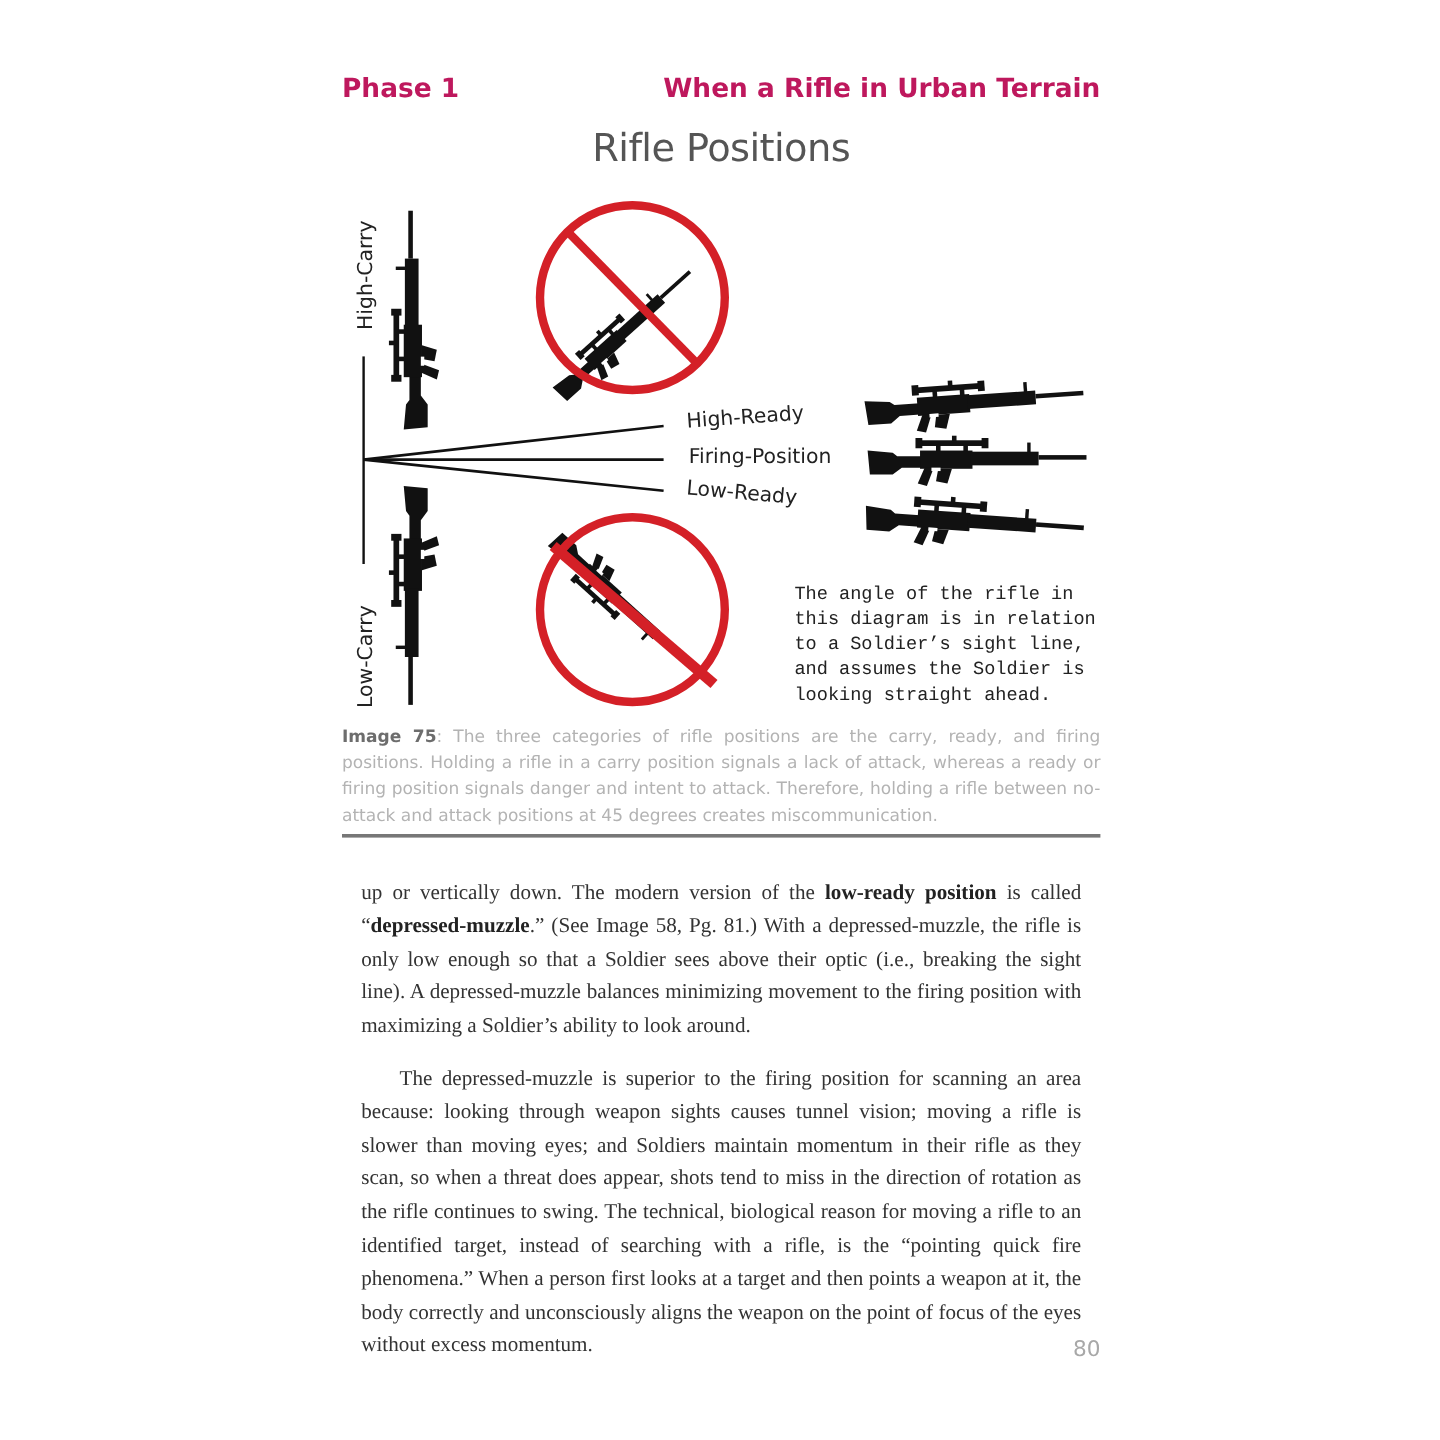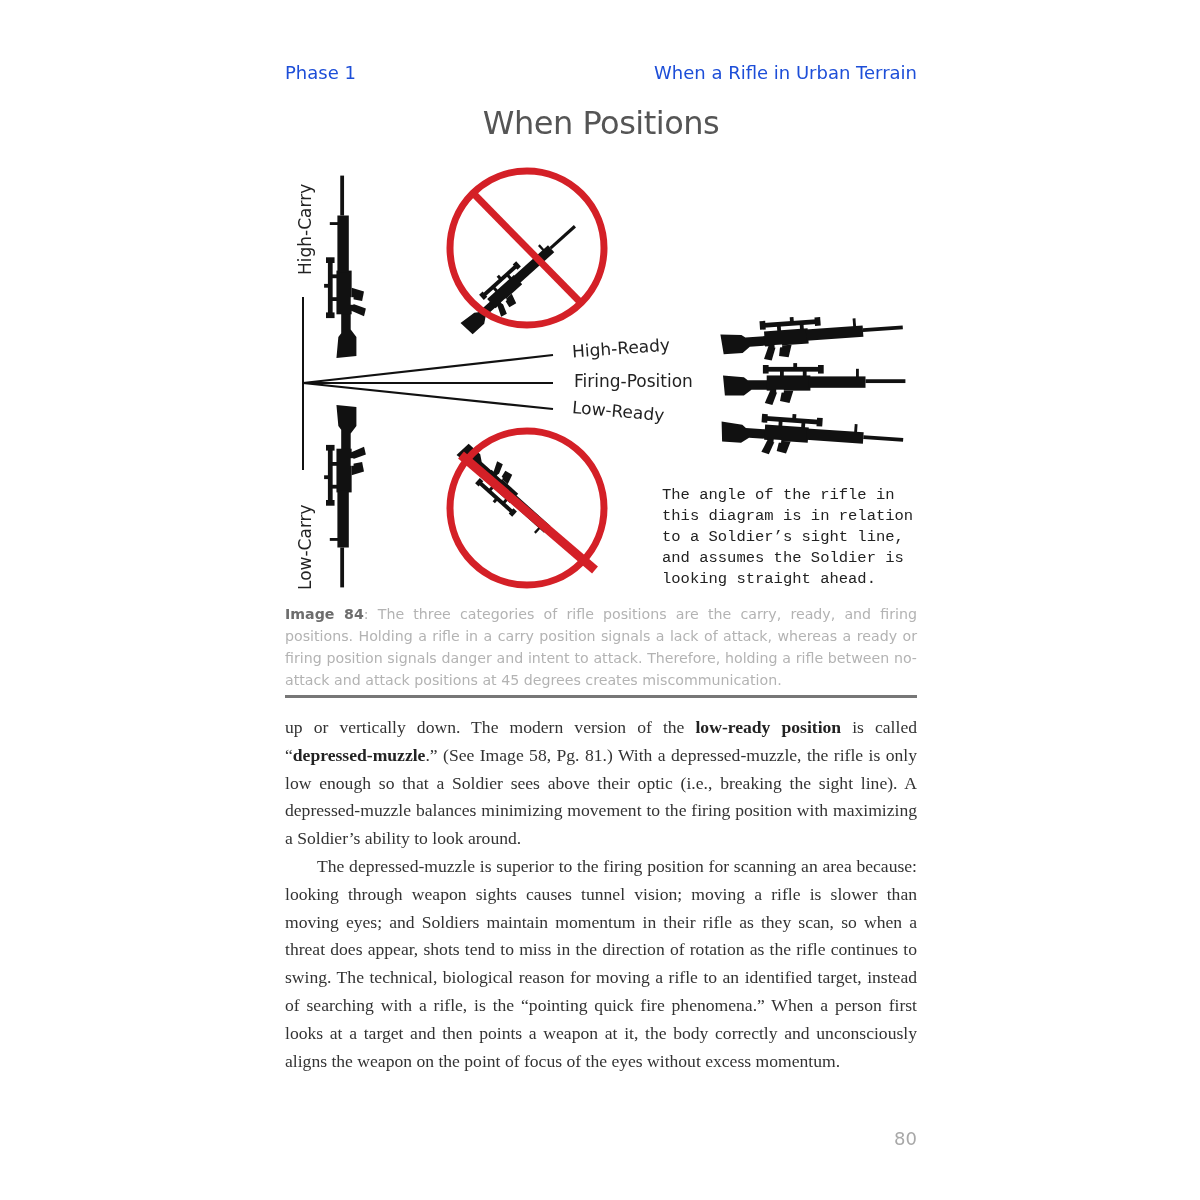--- a/index.html
+++ b/index.html
@@ -1,22 +1,22 @@
 <!DOCTYPE html>
 <html><head>
 <meta charset="utf-8">
 <style>
   html, body { margin: 0; padding: 0; background: #ffffff; }
   body { width: 1200px; height: 1200px; position: relative; overflow: hidden; }
   .page { position: absolute; left: 0; top: 0; width: 1200px; height: 1200px; background: #fff; }
 
   .running-head {
     position: absolute; top: 62px; left: 285px; width: 632px; height: 28px;
-    font-family: "DejaVu Sans", sans-serif; font-size: 18px; color: #1d4ed8;
-    font-weight: 400;
+    font-family: "DejaVu Sans", sans-serif; font-size: 22px; color: #be185d;
+    font-weight: 700;
   }
   .running-head .left { position: absolute; left: 0; top: 0; }
   .running-head .right { position: absolute; right: 0; top: 0; }
 
   .fig-title {
     position: absolute; top: 104px; left: 285px; width: 632px; text-align: center;
     font-family: "DejaVu Sans", sans-serif; font-size: 32px; color: #555;
     letter-spacing: -0.5px;
   }
 
@@ -42,40 +42,40 @@
   .caption .cap-label { color: #6d6d6d; font-weight: bold; }
   .caption-rule {
     position: absolute; left: 285px; top: 695px; width: 632px; height: 3px; background: #777;
   }
 
   .body-text {
     position: absolute; left: 285px; top: 714px; width: 632px;
     font-family: "Liberation Serif", serif; font-size: 17.6px; line-height: 27.8px;
     color: #333; text-align: justify;
   }
-  .body-text p { margin: 0; }
+  .body-text p { margin: 16px; }
   .body-text p.indent { text-indent: 32px; }
   .body-text b { color: #222; }
 
   .page-number {
     position: absolute; right: 283px; top: 1114px;
-    font-family: "DejaVu Sans", sans-serif; font-size: 18px; color: #a8a8a8; margin-top: 14px;
+    font-family: "DejaVu Sans", sans-serif; font-size: 18px; color: #a8a8a8;
   }
 </style>
 </head>
 <body>
 
 <div class="page">
 
   <div class="running-head">
     <span class="left">Phase 1</span>
     <span class="right">When a Rifle in Urban Terrain</span>
   </div>
 
-  <div class="fig-title">When Positions</div>
+  <div class="fig-title">Rifle Positions</div>
 
   <div class="diagram">
     <svg width="640" height="430" viewBox="0 0 640 430">
       <defs>
 
         <g id="rifle">
 
           <path d="M0,-9 L22,-7 L26,-4 L48,-4 L48,6 L30,6 L22,12 L2,12 Z" fill="#111"></path>
 
           <rect x="46" y="-9" width="46" height="16" fill="#111"></rect>
@@ -145,21 +145,21 @@
     <span class="lbl lbl-vert" style="left:10px; top:110px;">High-Carry</span>
     <span class="lbl lbl-vert" style="left:10px; top:425px;">Low-Carry</span>
     <span class="lbl" style="left:287px; top:173px; transform: rotate(-4deg);">High-Ready</span>
     <span class="lbl" style="left:289px; top:206px;">Firing-Position</span>
     <span class="lbl" style="left:287px; top:236px; transform: rotate(5deg);">Low-Ready</span>
 
     <div class="note">The angle of the rifle in this diagram is in relation to a Soldier’s sight line, and assumes the Soldier is looking straight ahead.</div>
   </div>
 
   <div class="caption">
-    <span class="cap-label">Image 84</span><span>: The three categories of rifle positions are the carry, ready, and firing positions. Holding a rifle in a carry position signals a lack of attack, whereas a ready or firing position signals danger and intent to attack. Therefore, holding a rifle between no-attack and attack positions at 45 degrees creates miscommunication.</span>
+    <span class="cap-label">Image 75</span><span>: The three categories of rifle positions are the carry, ready, and firing positions. Holding a rifle in a carry position signals a lack of attack, whereas a ready or firing position signals danger and intent to attack. Therefore, holding a rifle between no-attack and attack positions at 45 degrees creates miscommunication.</span>
   </div>
   <div class="caption-rule"></div>
 
   <div class="body-text">
     <p><span>up or vertically down. The modern version of the </span><b>low-ready position</b><span> is called “</span><b>depressed-muzzle</b><span>.” (See Image 58, Pg. 81.) With a depressed-muzzle, the rifle is only low enough so that a Soldier sees above their optic (i.e., breaking the sight line). A depressed-muzzle balances minimizing movement to the firing position with maximizing a Soldier’s ability to look around.</span></p>
     <p class="indent">The depressed-muzzle is superior to the firing position for scanning an area because: looking through weapon sights causes tunnel vision; moving a rifle is slower than moving eyes; and Soldiers maintain momentum in their rifle as they scan, so when a threat does appear, shots tend to miss in the direction of rotation as the rifle continues to swing. The technical, biological reason for moving a rifle to an identified target, instead of searching with a rifle, is the “pointing quick fire phenomena.” When a person first looks at a target and then points a weapon at it, the body correctly and unconsciously aligns the weapon on the point of focus of the eyes without excess momentum.</p>
   </div>
 
   <div class="page-number">80</div>
 </div>

